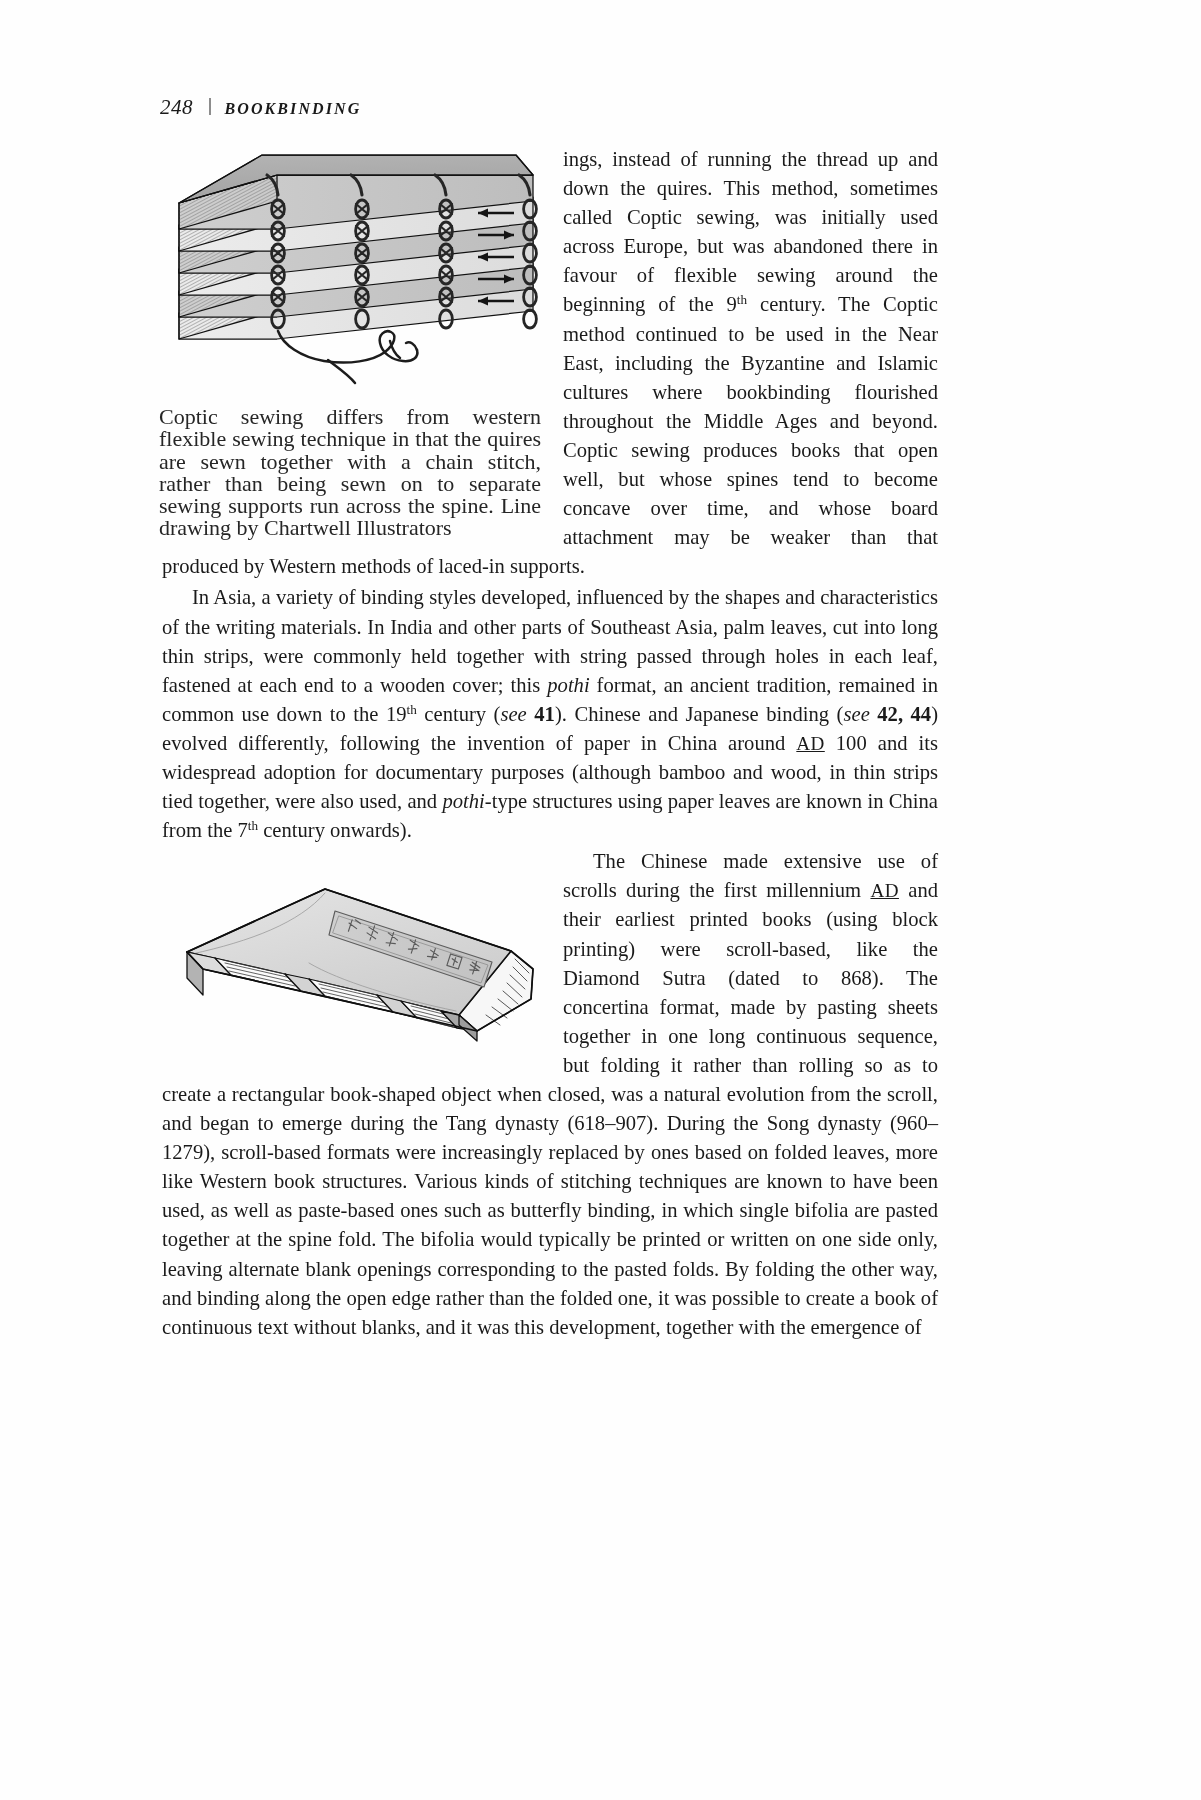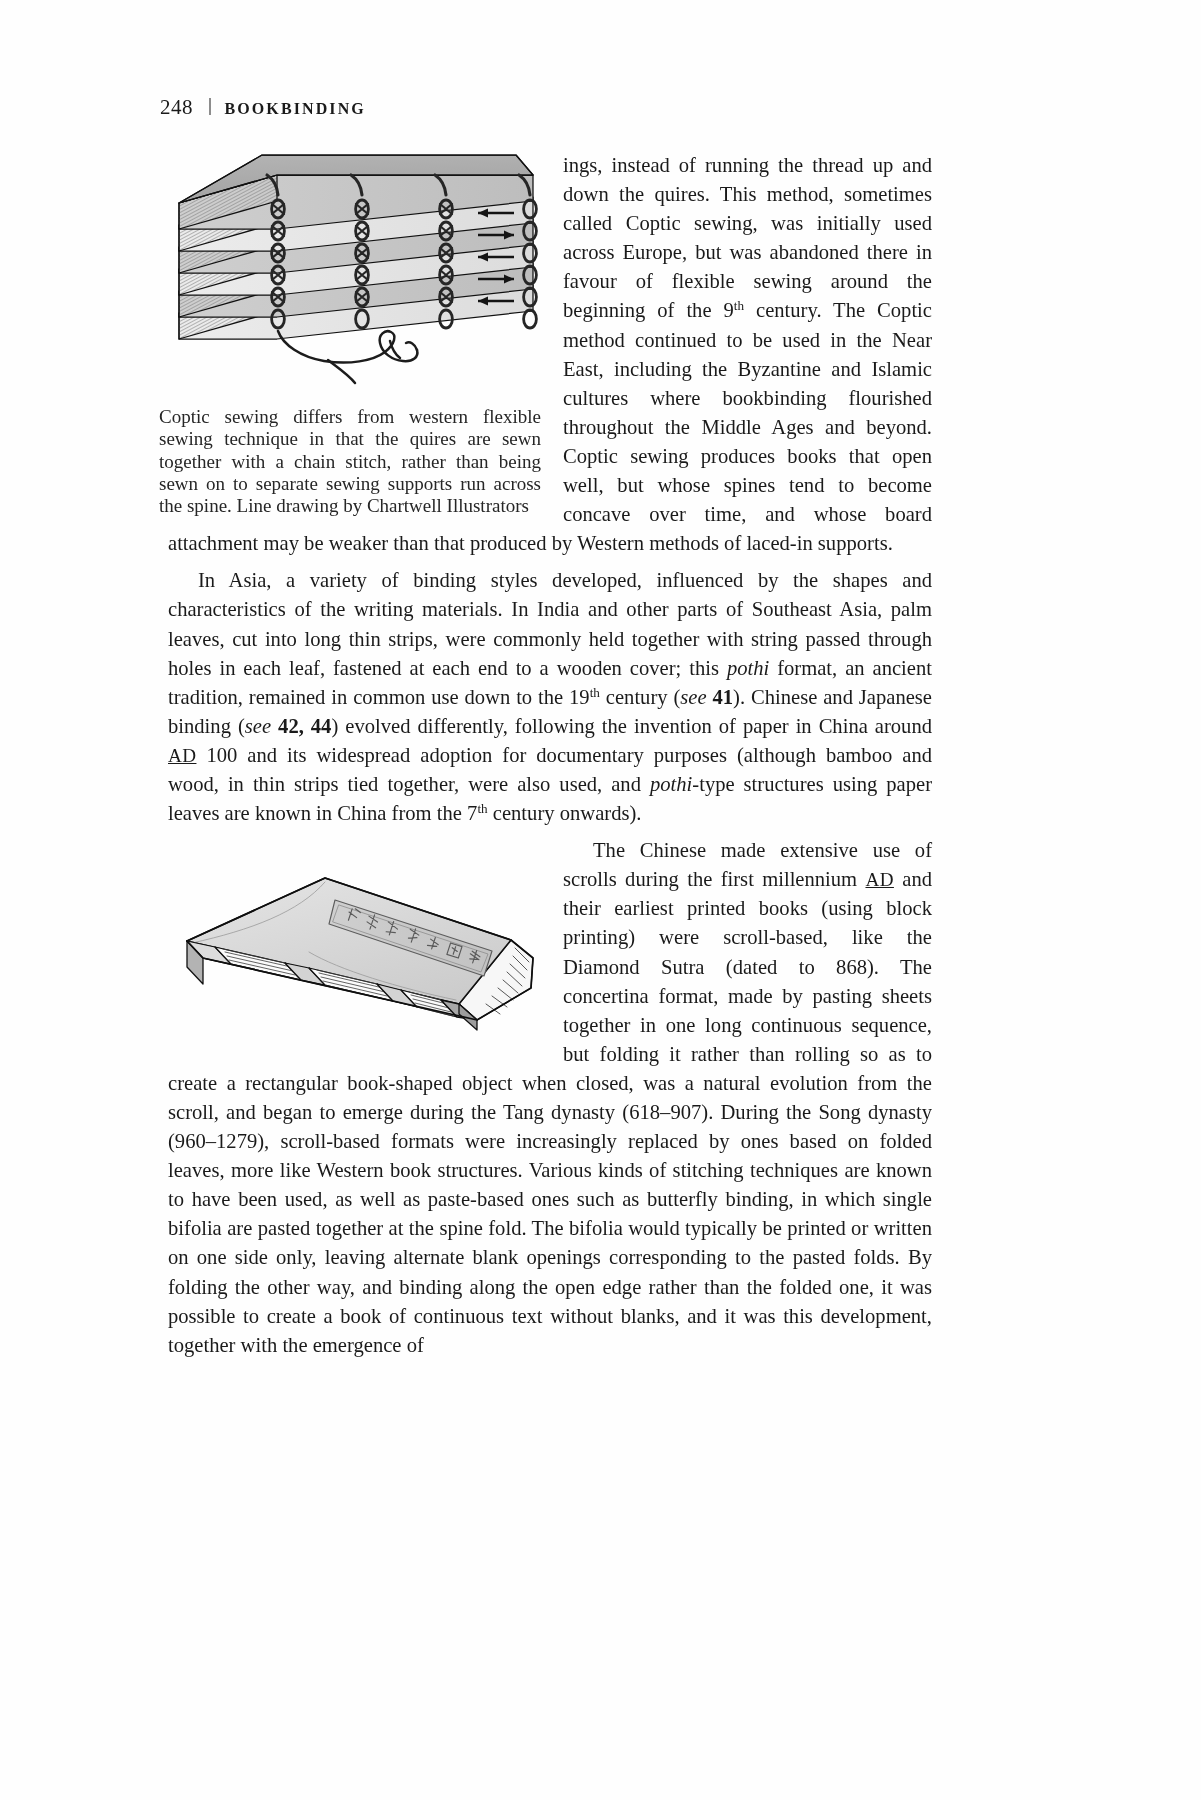--- a/index.html
+++ b/index.html
@@ -20,20 +20,21 @@
   
   .running-head {
     position: absolute;
     left: 160px;
     top: 95px;
     display: flex;
     align-items: baseline;
     gap: 0;
     font-size: 20px;
     color: #1a1a1a;
+    font-style: italic;
   }
   .running-head .folio {
     font-size: 21px;
     letter-spacing: 0.5px;
   }
   .running-head .rule {
     display: inline-block;
     width: 1.5px;
     height: 17px;
     background: #8d8d8d;
@@ -54,21 +55,21 @@
     left: 160px;
     top: 143px;
     width: 780px;
     font-size: 20.6px;
     line-height: 29.1px;
     text-align: justify;
     text-justify: inter-word;
     hyphens: manual;
   }
   .textblock p {
-    margin: 8px;
+    margin: 2px;
   }
   .textblock p.indent {
     text-indent: 30px;
   }
   .sc {
     font-variant: small-caps;
     font-size: 0.93em;
     letter-spacing: 0.4px;
     text-decoration: underline;
   }
@@ -99,21 +100,21 @@
   }
   .fig .art {
     position: relative;
     width: 382px;
     background: transparent;
   }
   .fig-top .art { height: 245px; }
   .fig-bottom .art { height: 195px; }
 
   .caption {
-    font-size: 19px;
+    font-size: 22px;
     line-height: 22.3px;
     text-align: justify;
     color: #262626;
     margin-top: 16px;
   }
   .fig-bottom .caption { margin-top: 14px; }
   .caption p { margin: 0; }
 
   svg { display: block; overflow: visible; }
 </style>

